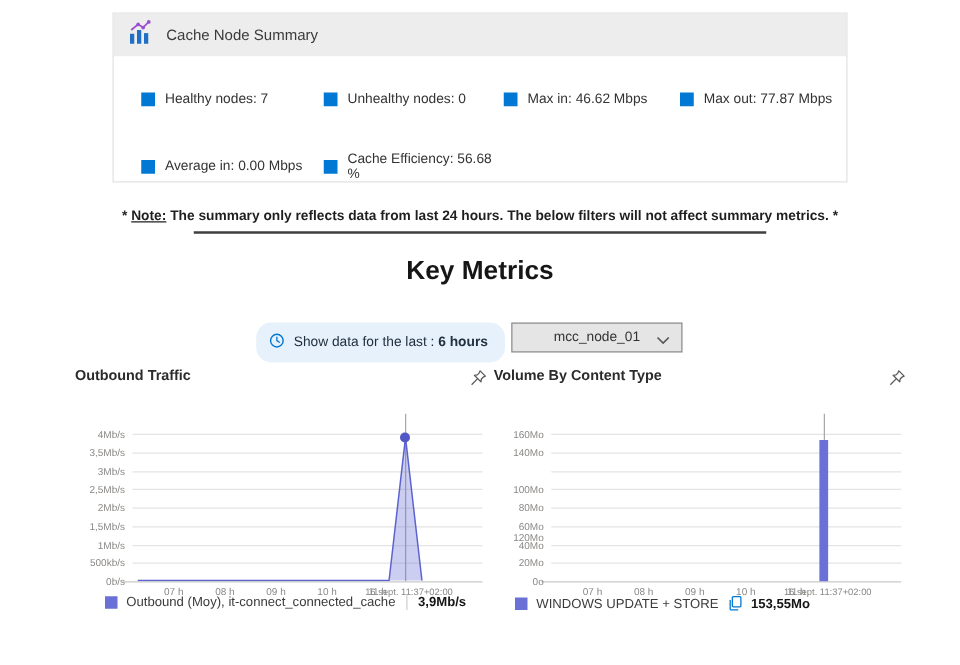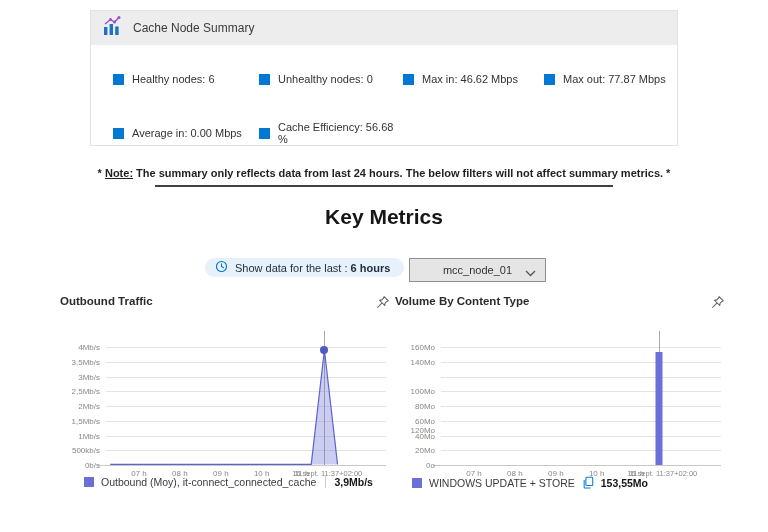--- a/index.html
+++ b/index.html
@@ -17,21 +17,21 @@
   .m-row2{display:grid;grid-template-columns:146px 144px 1fr;}
   .metric{display:flex;align-items:center;gap:8px;font-size:11px;color:#333;}
   .sq{width:11px;height:11px;background:#0078d4;flex:0 0 auto;}
   
   .note{position:absolute;top:167px;left:0;width:768px;text-align:center;font-size:11px;font-weight:bold;color:#1f1f1f;}
   .note .u{text-decoration:underline;}
   .note-line{position:absolute;top:185px;left:155px;width:458px;border-top:2px solid #404040;}
   
   .page-heading{position:absolute;top:205px;left:0;width:768px;text-align:center;font-size:21px;font-weight:bold;color:#161616;margin:0;}
   
-  .time-pill{position:absolute;left:205px;top:258px;height:19px;border-radius:12px;background:#e7f1fb;
+  .time-pill{position:absolute;left:205px;top:258px;height:32px;border-radius:12px;background:#e7f1fb;
     display:flex;align-items:center;gap:7px;padding:0 14px 0 10px;font-size:11px;color:#21303f;box-sizing:border-box;}
   .time-pill b{font-weight:bold;}
   .node-dropdown{position:absolute;left:409px;top:258px;width:137px;height:24px;border:1px solid #8f8f8f;background:#e5e5e5;
     box-sizing:border-box;display:flex;align-items:center;justify-content:center;font-size:11px;color:#333;}
   .node-dropdown .chev{position:absolute;right:9px;top:8px;}
   
   .chart{position:absolute;top:295px;width:330px;}
   .chart.c0{left:60px;} .chart.c1{left:395px;}
   .chart-head{display:flex;justify-content:space-between;align-items:flex-start;height:16px;}
   .chart-title{font-size:11.5px;font-weight:bold;color:#2b2b2b;}
@@ -68,21 +68,21 @@
         <circle cx="13.5" cy="7" r="1.5" fill="#9a4fd0"></circle>
         <circle cx="18" cy="2.5" r="1.5" fill="#9a4fd0"></circle>
       </svg>
     </span>
     <span class="card-title">Cache Node Summary</span>
   </div>
   <div class="metrics">
     <div class="m-row1" id="metrics-row1">
         <div class="metric">
           <span class="sq"></span>
-          <span>Healthy nodes: 6</span>
+          <span>Healthy nodes: 7</span>
         </div>
         <div class="metric">
           <span class="sq"></span>
           <span>Unhealthy nodes: 0</span>
         </div>
         <div class="metric">
           <span class="sq"></span>
           <span>Max in: 46.62 Mbps</span>
         </div>
         <div class="metric">

